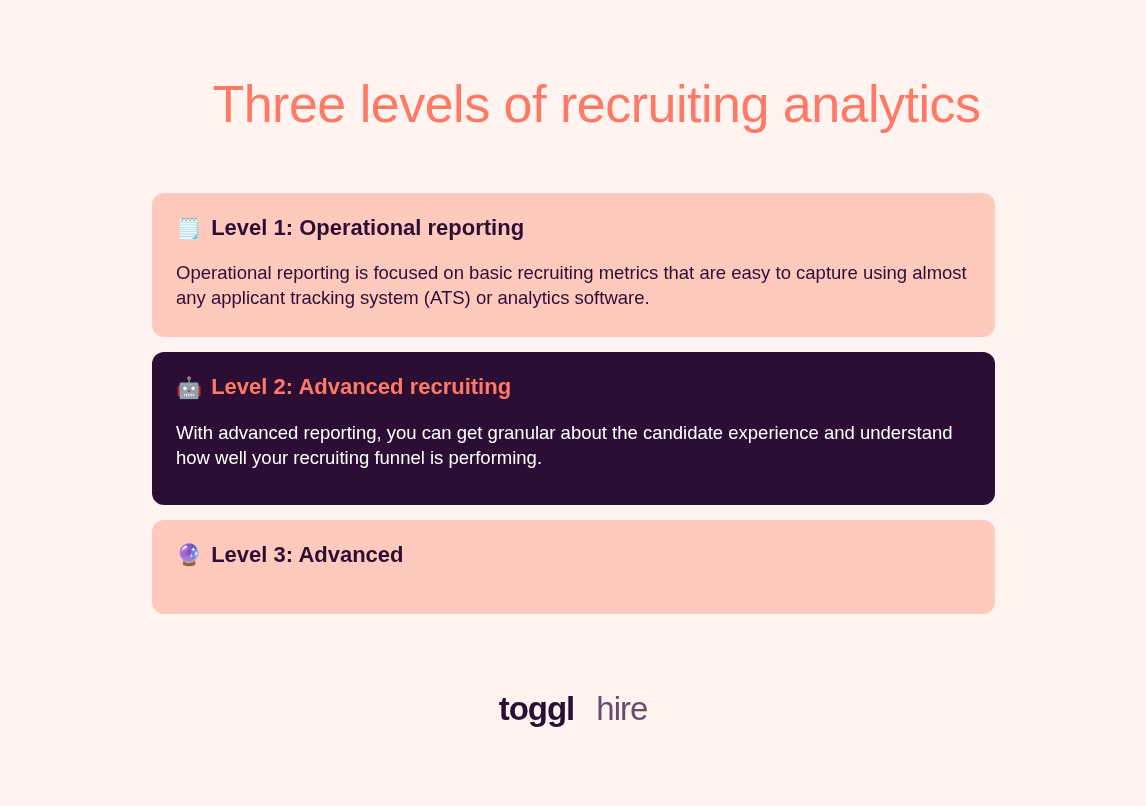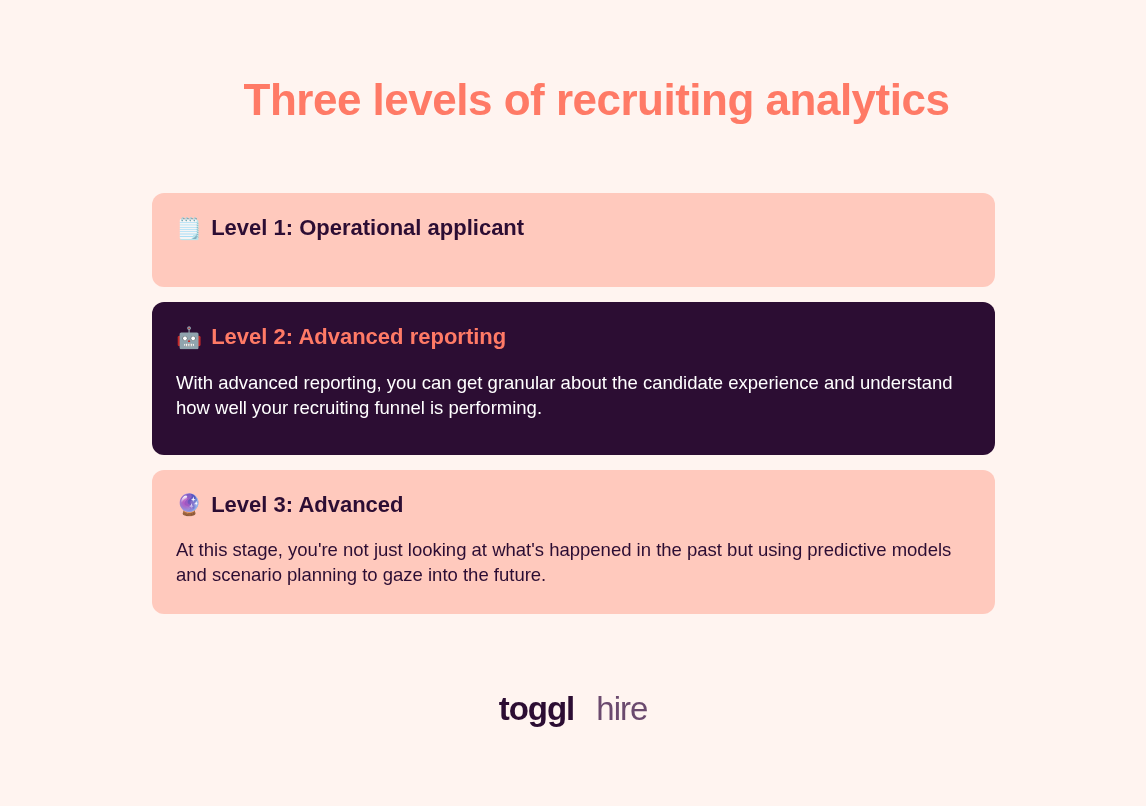--- a/index.html
+++ b/index.html
@@ -15,22 +15,22 @@
   }
   .page {
     position: relative;
     width: 1146px;
     height: 806px;
     box-sizing: border-box;
   }
   .title {
     text-align: center;
     color: #FF7A66;
-    font-size: 44px;
-    font-weight: bold;
+    font-size: 52px;
+    font-weight: normal;
     letter-spacing: -0.5px;
     margin: 0;
     padding-top: 76px;
     line-height: 1.1;
     padding-left: 47px;
   }
   .cards {
     position: absolute;
     left: 152px;
     top: 193px;
@@ -111,38 +111,38 @@
 
 <div class="page">
 
   <h1 class="title">Three levels of recruiting analytics</h1>
 
   <div class="cards">
 
     <div class="card light">
       <div class="card-heading">
         <span class="card-emoji">🗒️</span>
-        <span>Level 1: Operational applicant</span>
+        <span>Level 1: Operational reporting</span>
       </div>
+      <p class="card-body">Operational reporting is focused on basic recruiting metrics that are easy to capture using almost any applicant tracking system (ATS) or analytics software.</p>
     </div>
 
     <div class="card dark tall">
       <div class="card-heading">
         <span class="card-emoji">🤖</span>
-        <span>Level 2: Advanced reporting</span>
+        <span>Level 2: Advanced recruiting</span>
       </div>
       <p class="card-body">With advanced reporting, you can get granular about the candidate experience and understand how well your recruiting funnel is performing.</p>
     </div>
 
     <div class="card light">
       <div class="card-heading">
         <span class="card-emoji">🔮</span>
         <span>Level 3: Advanced</span>
       </div>
-      <p class="card-body">At this stage, you're not just looking at what's happened in the past but using predictive models and scenario planning to gaze into the future.</p>
     </div>
 
   </div>
 
   <div class="footer">
     <div class="logo">
       <span class="logo-mark">toggl</span>
       <span class="logo-word">hire</span>
     </div>
   </div>

